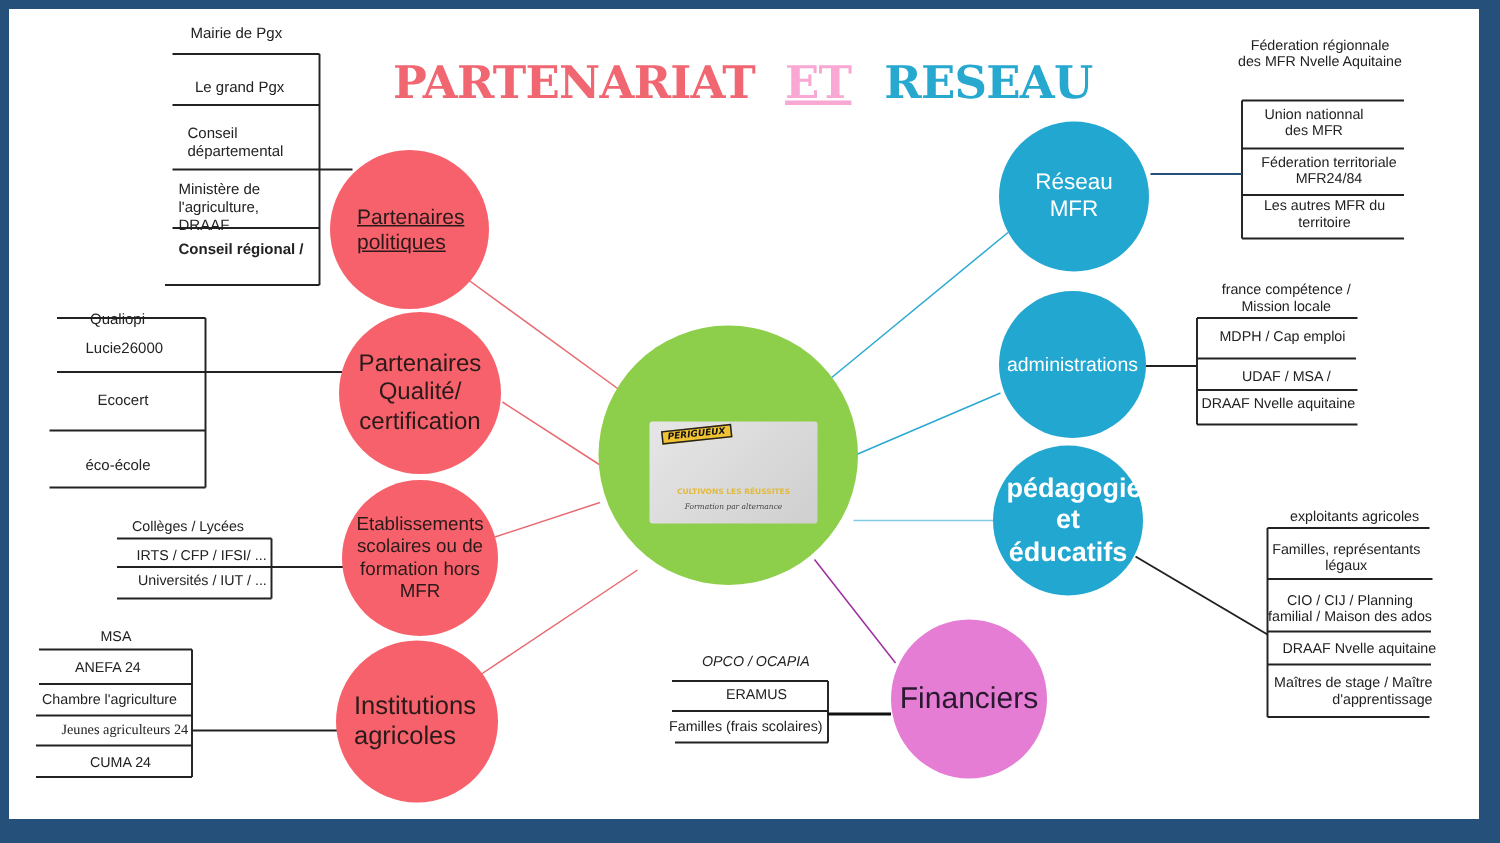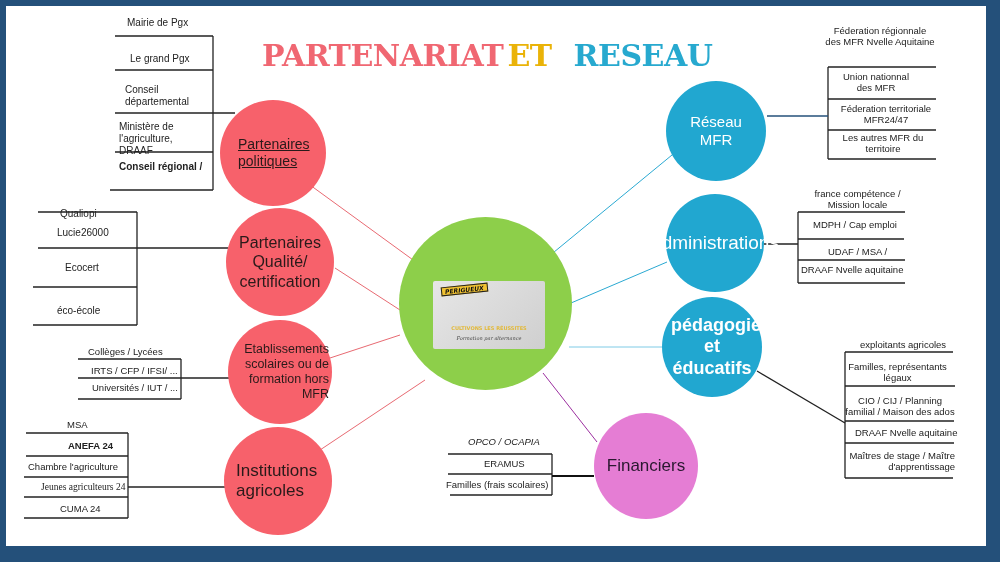--- a/index.html
+++ b/index.html
@@ -1,21 +1,21 @@
 <!DOCTYPE html>
 <html><head>
 <meta charset="utf-8">
 <style>
   html, body { margin:0; padding:0; }
   body { width:1000px; height:562px; background:#24507a; position:relative; overflow:hidden; font-family:"DejaVu Sans", sans-serif; }
   .canvas { position:absolute; left:6px; top:6px; width:980px; height:540px; background:#ffffff; }
   svg.lines { position:absolute; left:0; top:0; width:1000px; height:562px; }
   .title { position:absolute; left:262px; top:38px; font-family:"DejaVu Serif", serif; font-weight:bold; font-size:30px; letter-spacing:-0.5px; white-space:nowrap; }
   .title .t1 { color:#f06772; }
-  .title .t2 { color:#eab308; margin-left:4px; }
+  .title .t2 { color:#f9a8d4; margin-left:20px;text-decoration:underline; }
   .title .t3 { color:#27a9cf; margin-left:22px; }
   .circle { position:absolute; border-radius:50%; display:flex; align-items:center; justify-content:center; text-align:center; font-family:"Liberation Sans", sans-serif; line-height:1.2; box-sizing:border-box; }
   .red { background:#f7616b; color:#2a1a1a; }
   .blue { background:#21a7d0; color:#ffffff; }
   .pink { background:#e57dd4; color:#2a1830; }
   .green { background:#8dcf4a; }
   .list { position:absolute; font-family:"Liberation Sans", sans-serif; font-size:10px; color:#222; }
   .item { position:absolute; text-align:center; line-height:1.2; white-space:nowrap; }
   .logo { position:absolute; left:433px; top:281px; width:112px; height:68px; background:linear-gradient(135deg,#e6e6e6,#cfcfcf); border-radius:2px; }
   .logo .badge { position:absolute; left:8px; top:4px; background:#f1c232; border:1px solid #222; font-size:6px; font-weight:bold; font-style:italic; padding:0 3px; transform:rotate(-6deg); color:#111; font-family:"DejaVu Sans", sans-serif; }
@@ -116,44 +116,44 @@
   <span class="t1">PARTENARIAT</span><span class="t2">ET</span><span class="t3">RESEAU</span>
 </div>
 
 <div class="circle red" style="left:220px;top:100px;width:106px;height:106px;font-size:14px;justify-content:flex-start;padding-left:18px;text-align:left;text-decoration:underline;">
   <span style="width:80px;">Partenaires politiques</span>
 </div>
 <div class="circle red" style="left:226px;top:208px;width:108px;height:108px;font-size:16px;">
   <span style="width:96px;">Partenaires Qualité/ certification</span>
 </div>
 <div class="circle red" style="left:228px;top:320px;width:104px;height:104px;font-size:12.5px;">
-  <span style="width:98px;text-align:right;">Etablissements scolaires ou de formation hors MFR</span>
+  <span style="width:98px;">Etablissements scolaires ou de formation hors MFR</span>
 </div>
 <div class="circle red" style="left:224px;top:427px;width:108px;height:108px;font-size:17px;justify-content:flex-start;padding-left:12px;text-align:left;">
   <span style="width:90px;">Institutions agricoles</span>
 </div>
 
 <div class="circle green" style="left:399px;top:217px;width:173px;height:173px;"></div>
 <div class="logo">
   <span class="badge">PERIGUEUX</span>
   <div class="slogan">CULTIVONS LES RÉUSSITES</div>
   <div class="sub">Formation par alternance</div>
 </div>
 
 <div class="circle blue" style="left:666px;top:81px;width:100px;height:100px;font-size:15px;">
   <span style="width:60px;">Réseau MFR</span>
 </div>
-<div class="circle blue" style="left:666px;top:194px;width:98px;height:98px;font-size:19px;">
+<div class="circle blue" style="left:666px;top:194px;width:98px;height:98px;font-size:13px;">
   <span>administrations</span>
 </div>
 <div class="circle blue" style="left:662px;top:297px;width:100px;height:100px;font-size:18px;font-weight:bold;">
   <span style="width:82px;">pédagogie et éducatifs</span>
 </div>
 
-<div class="circle pink" style="left:594px;top:413px;width:104px;height:106px;font-size:17px;">
+<div class="circle pink" style="left:594px;top:413px;width:104px;height:106px;font-size:20px;">
   <span>Financiers</span>
 </div>
 
 <div class="list">
   <div class="item" style="left:127px;top:17px;">Mairie de Pgx</div>
   <div class="item" style="left:130px;top:53px;">Le grand Pgx</div>
   <div class="item" style="left:125px;top:84px;width:70px;white-space:normal;text-align:left;">Conseil départemental</div>
   <div class="item" style="left:119px;top:121px;width:90px;white-space:normal;text-align:left;">Ministère de l'agriculture, DRAAF</div>
   <div class="item" style="left:119px;top:161px;font-weight:bold;">Conseil régional /</div>
 </div>
@@ -166,30 +166,30 @@
 </div>
 
 <div class="list" style="font-size:9.5px;">
   <div class="item" style="left:88px;top:346px;">Collèges / Lycées</div>
   <div class="item" style="left:91px;top:365px;">IRTS / CFP / IFSI/ ...</div>
   <div class="item" style="left:92px;top:382px;">Universités / IUT / ...</div>
 </div>
 
 <div class="list" style="font-size:9.5px;">
   <div class="item" style="left:67px;top:419px;">MSA</div>
-  <div class="item" style="left:68px;top:440px;font-weight:bold;">ANEFA 24</div>
+  <div class="item" style="left:50px;top:440px;">ANEFA 24</div>
   <div class="item" style="left:28px;top:461px;">Chambre l'agriculture</div>
   <div class="item" style="left:41px;top:482px;font-family:Liberation Serif, serif;">Jeunes agriculteurs 24</div>
   <div class="item" style="left:60px;top:503px;">CUMA 24</div>
 </div>
 
 <div class="list" style="font-size:9.5px;">
   <div class="item" style="left:825px;top:25px;width:110px;white-space:normal;">Féderation régionnale des MFR Nvelle Aquitaine</div>
   <div class="item" style="left:836px;top:71px;width:80px;white-space:normal;">Union nationnal des MFR</div>
-  <div class="item" style="left:833px;top:103px;width:106px;white-space:normal;">Féderation territoriale MFR24/47</div>
+  <div class="item" style="left:833px;top:103px;width:106px;white-space:normal;">Féderation territoriale MFR24/84</div>
   <div class="item" style="left:838px;top:132px;width:90px;white-space:normal;">Les autres MFR du territoire</div>
 </div>
 
 <div class="list" style="font-size:9.5px;">
   <div class="item" style="left:805px;top:188px;width:105px;white-space:normal;">france compétence / Mission locale</div>
   <div class="item" style="left:813px;top:219px;">MDPH / Cap emploi</div>
   <div class="item" style="left:828px;top:246px;">UDAF / MSA /</div>
   <div class="item" style="left:801px;top:264px;">DRAAF Nvelle aquitaine</div>
 </div>
 

